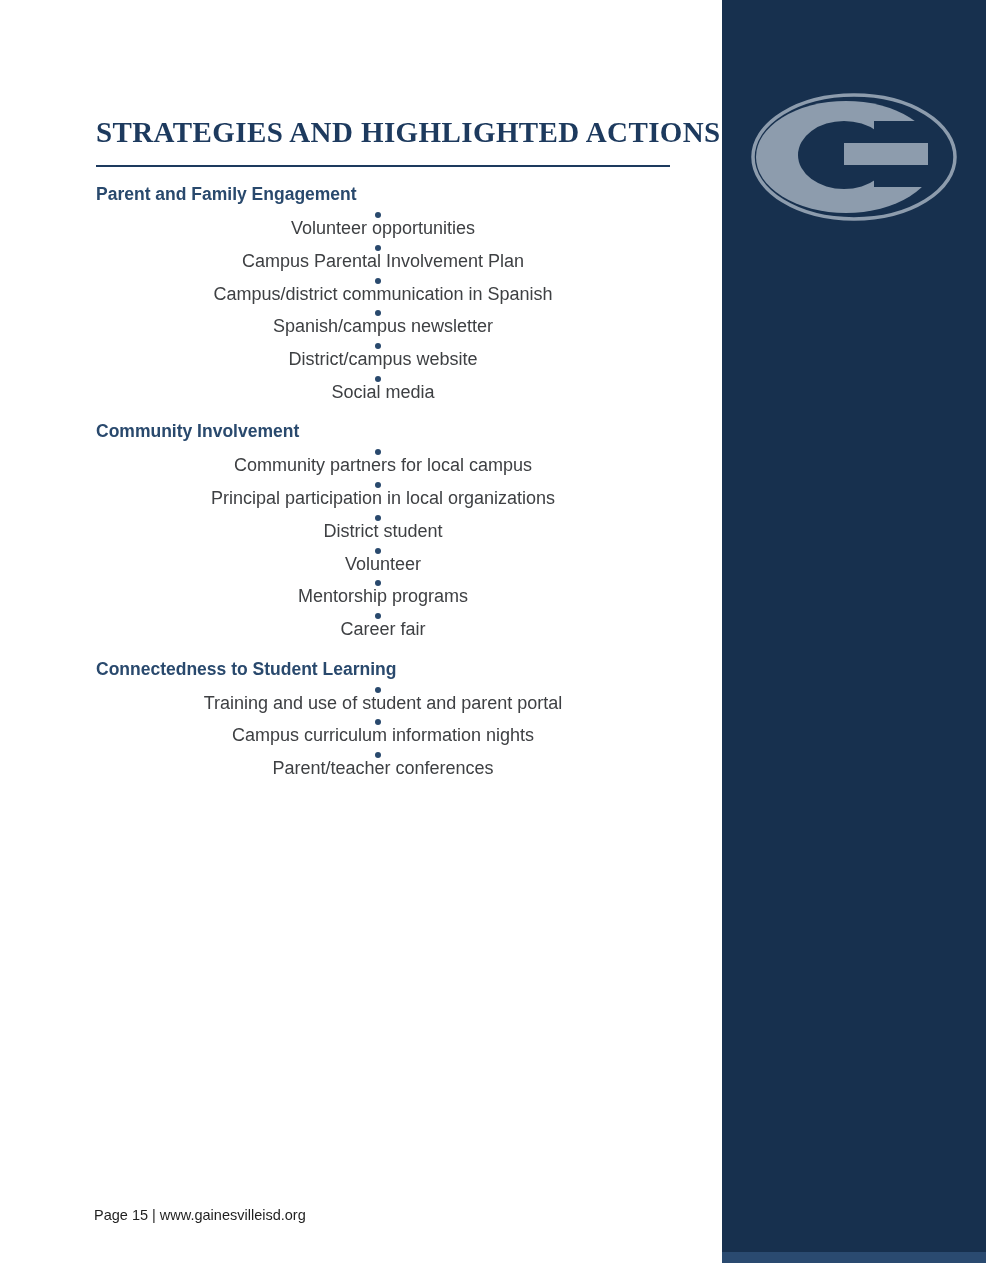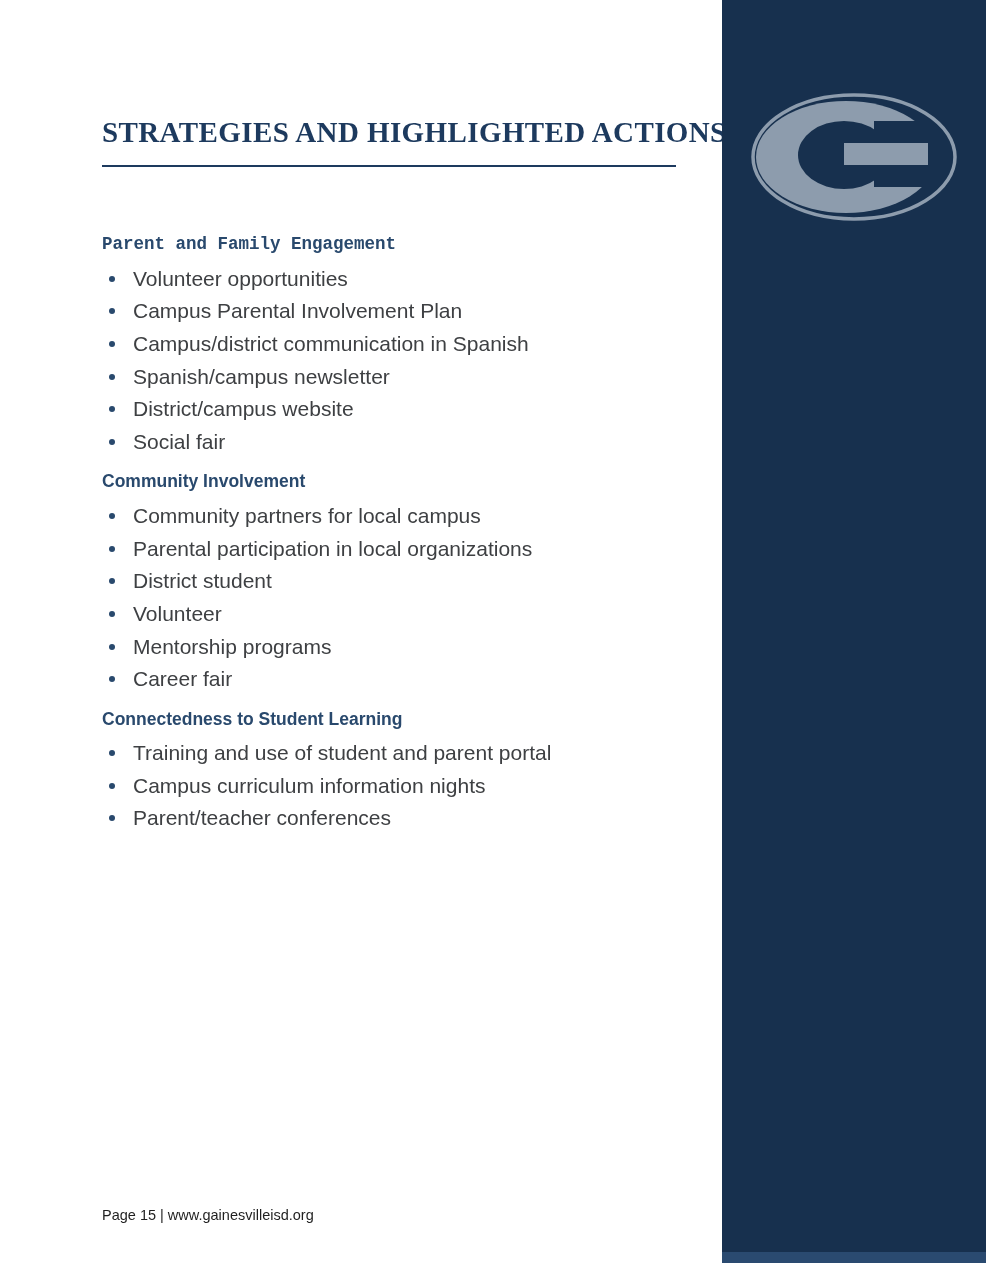--- a/index.html
+++ b/index.html
@@ -27,21 +27,21 @@
   }
   .logo-wrap {
     position: absolute;
     top: 91px; left: 26px;
     width: 212px; height: 132px;
   }
 
   
   .content {
     position: absolute;
-    top: 0; left: 102px;
+    top: 0; left: 96px;
     width: 574px;
   }
   .page-title {
     margin: 0;
     padding-top: 116px;
     font-family: "Liberation Serif", serif;
     font-weight: 700;
     font-size: 29px;
     line-height: 1.15;
     letter-spacing: 0.4px;
@@ -56,45 +56,46 @@
     height: 0;
   }
   .section-heading {
     margin: 0;
     padding-top: 12px;
     font-size: 17.5px;
     font-weight: 700;
     line-height: 22px;
     color: #29496d;
   }
-  .section.first .section-heading { padding-top: 66px; font-family: Liberation Mono, monospace; }
+  .section.first .section-heading { padding-top: 16px; }
   .bullet-list {
     list-style: none;
     margin: 7px 0 0 0;
     padding: 0;
   }
   .bullet-list li {
     display: flex;
     align-items: center;
     height: 32.7px;
-    font-size: 21px;
+    font-size: 18px;
     color: #3e4043;
+    flex-direction: column;
   }
   .bullet-dot {
     flex: none;
     width: 6px; height: 6px;
     border-radius: 50%;
     background: #29496d;
     margin: 0 18px 0 7px;
   }
 
   
   .footer {
     position: absolute;
-    left: 102px;
+    left: 94px;
     top: 1207px;
     font-size: 14.5px;
     color: #1f1f1f;
   }
 </style>
 </head>
 <body>
 
 <div class="page">
 
@@ -121,35 +122,35 @@
         <li>
             <span class="bullet-dot"></span>
             <span>Spanish/campus newsletter</span>
           </li>
         <li>
             <span class="bullet-dot"></span>
             <span>District/campus website</span>
           </li>
         <li>
             <span class="bullet-dot"></span>
-            <span>Social fair</span>
+            <span>Social media</span>
           </li>
       </ul>
     </div>
 
     <div class="section">
       <h2 class="section-heading">Community Involvement</h2>
       <ul class="bullet-list">
         <li>
             <span class="bullet-dot"></span>
             <span>Community partners for local campus</span>
           </li>
         <li>
             <span class="bullet-dot"></span>
-            <span>Parental participation in local organizations</span>
+            <span>Principal participation in local organizations</span>
           </li>
         <li>
             <span class="bullet-dot"></span>
             <span>District student</span>
           </li>
         <li>
             <span class="bullet-dot"></span>
             <span>Volunteer</span>
           </li>
         <li>

